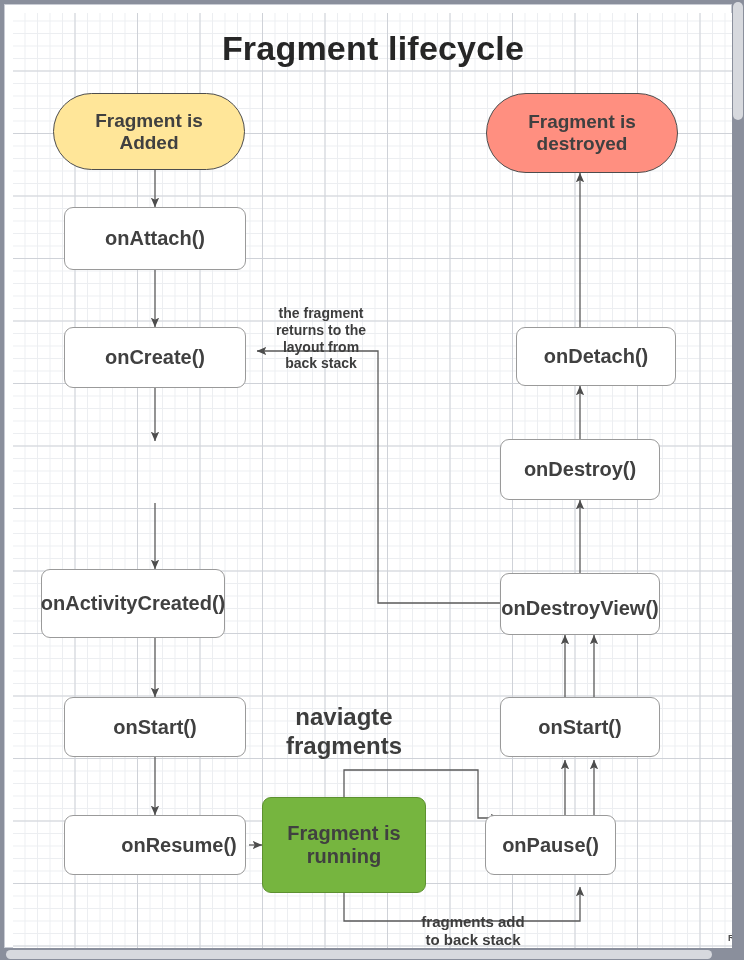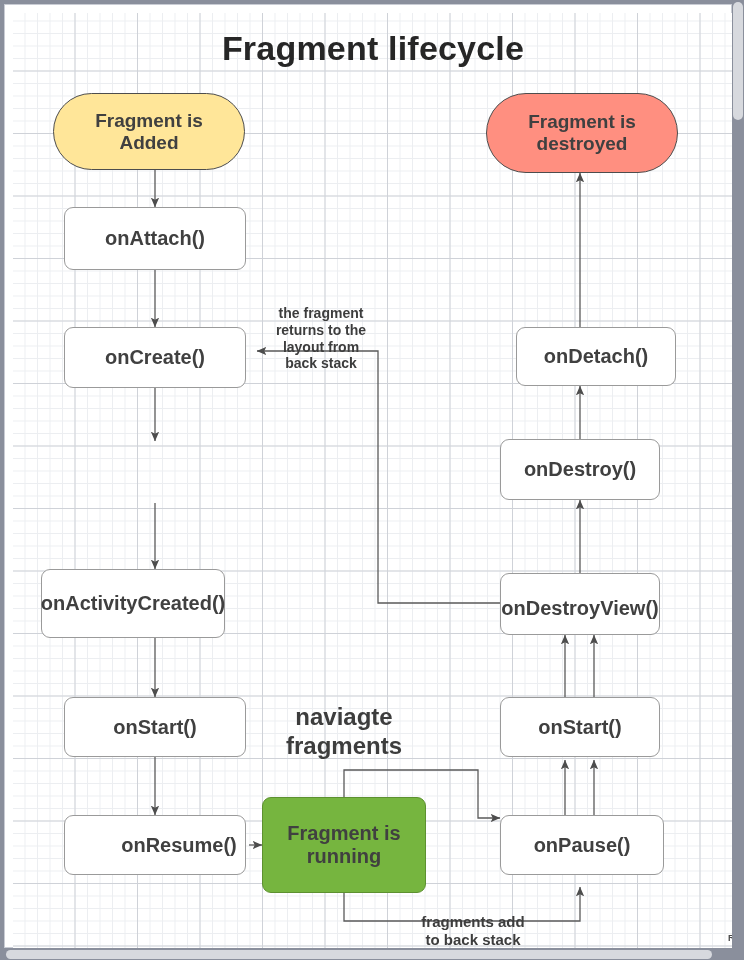--- a/index.html
+++ b/index.html
@@ -133,21 +133,21 @@
         <span>onResume()</span>
       </div>
 
       <div class="node state" style="left:249px;top:784px;width:164px;height:96px;">
         <span>
           <span>Fragment is</span><br>
           <span>running</span>
         </span>
       </div>
 
-      <div class="node proc" style="left:487px;top:802px;width:164px;height:60px;">
+      <div class="node proc" style="left:472px;top:802px;width:131px;height:60px;">
         <span>onPause()</span>
       </div>
 
       <div class="node proc" style="left:487px;top:684px;width:160px;height:60px;">
         <span>onStart()</span>
       </div>
 
       <div class="node proc" style="left:487px;top:560px;width:160px;height:62px;overflow:visible;">
         <span style="white-space:nowrap;margin-top:8px;">onDestroyView()</span>
       </div>

